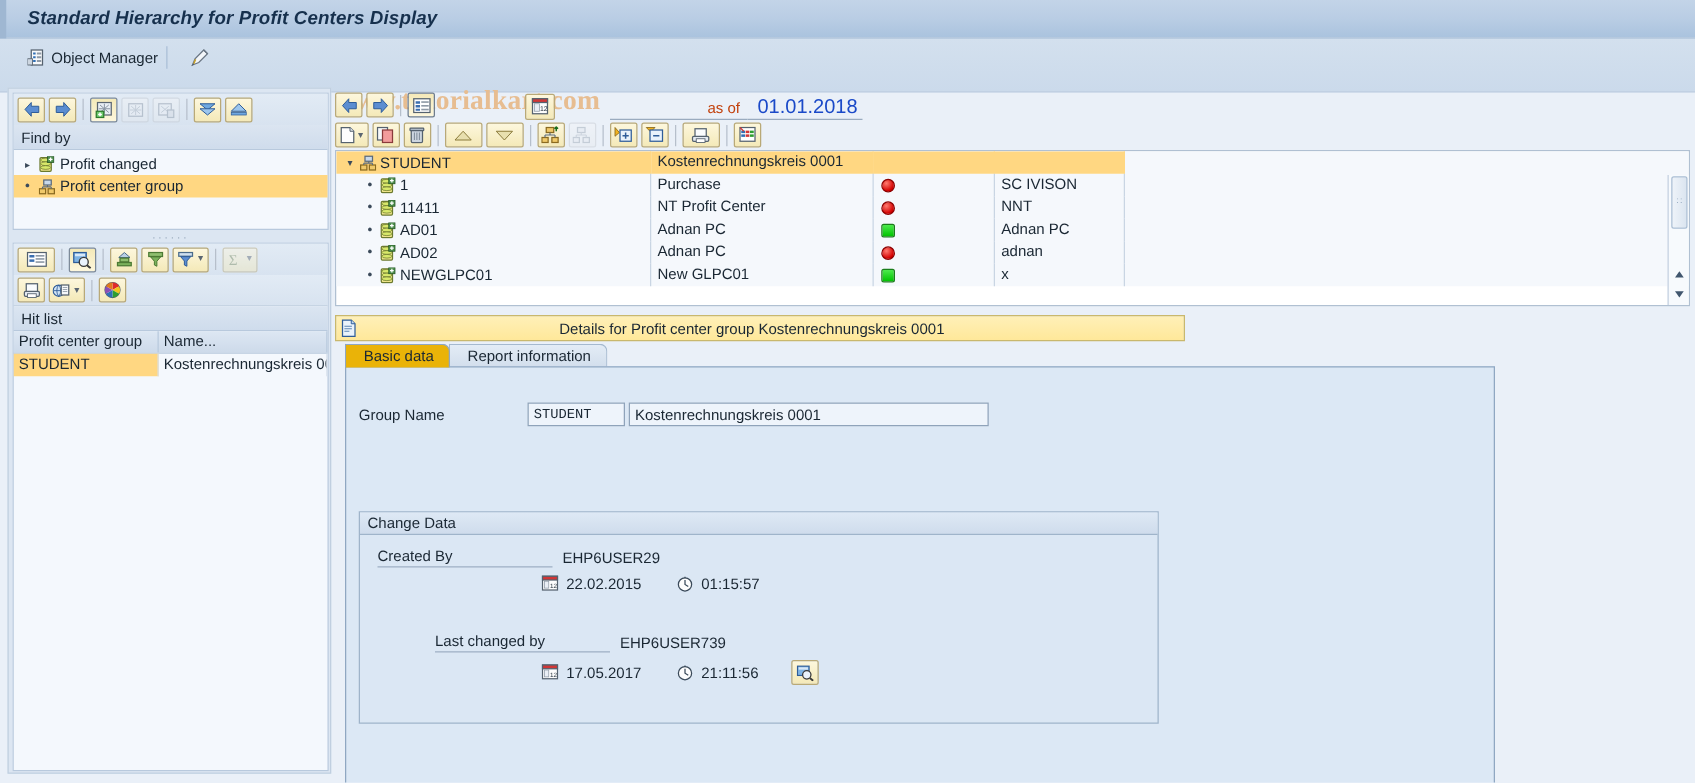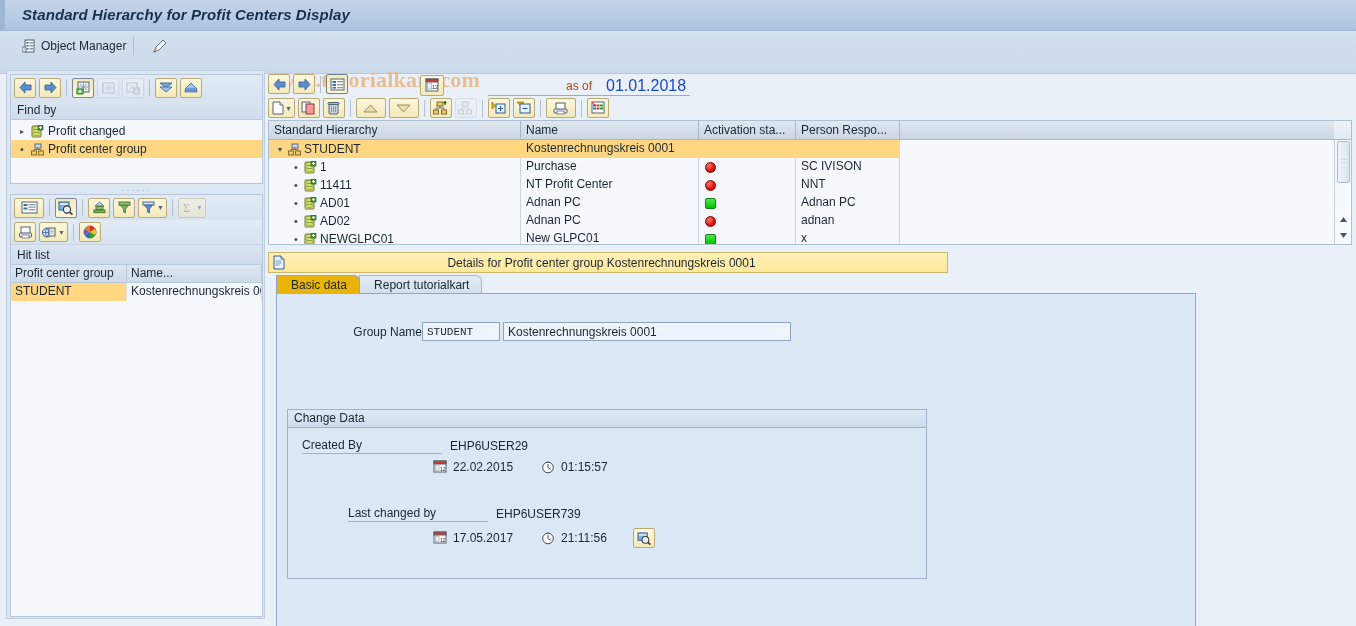--- a/index.html
+++ b/index.html
@@ -644,28 +644,20 @@
           <rect x="10" y="3.5" width="3" height="2" fill="#2f9e2f"></rect>
           <rect x="3" y="6.5" width="3" height="2" fill="#2f6fb5"></rect>
           <rect x="6.5" y="6.5" width="3" height="2" fill="#d13636"></rect>
           <rect x="10" y="6.5" width="3" height="2" fill="#2f9e2f"></rect>
           <path d="M2 1 L5 4" stroke="#d13636" stroke-width="1"></path>
         </svg>
       </div>
     </div>
 
     <div class="treetable">
-      <div class="tt-head">
-        <div class="cell" style="width:252px;">Standard Hierarchy</div>
-        <div class="cell" style="width:178px;">Name</div>
-        <div class="cell" style="width:97px;">Activation sta...</div>
-        <div class="cell" style="width:104px;">Person Respo...</div>
-        <div class="cell" style="flex:1;border-right:none;"></div>
-        <div class="cell" style="width:17px;border-right:none;background:linear-gradient(to bottom,#eef3f9,#e2e9f1);"></div>
-      </div>
       <div class="tt-body">
 
         <div class="tt-row sel">
           <div class="c-hier">
             <span class="expander">▾</span>
             <span style="display:inline-block;width:13px;height:13px;">
               <svg width="13" height="13" viewBox="0 0 13 13">
                 <rect x="4" y="1" width="6" height="4" fill="#c8d8ea" stroke="#5a6a7c"></rect>
                 <rect x="0.5" y="8" width="5" height="4" fill="#f0c96a" stroke="#8a6a20"></rect>
                 <rect x="7.5" y="8" width="5" height="4" fill="#f0c96a" stroke="#8a6a20"></rect>
@@ -823,28 +815,28 @@
         </svg>
       </span>
       <span class="txt">Details for Profit center group Kostenrechnungskreis 0001</span>
     </div>
 
     <div class="tabstrip">
       <div class="tab active">
         <span>Basic data</span>
       </div>
       <div class="tab">
-        <span>Report tutorialkart</span>
+        <span>Report information</span>
       </div>
     </div>
 
     <div class="details-panel">
 
       <div class="field-row" style="left:10px; top:28px;">
-        <span class="lbl" style="width:135px;text-align:right;">Group Name</span>
+        <span class="lbl" style="width:135px;">Group Name</span>
         <span class="input-ro mono" style="width:78px;">STUDENT</span>
         <span class="input-ro" style="width:288px;margin-left:3px;">Kostenrechnungskreis 0001</span>
       </div>
 
       <div class="group-box">
         <div class="group-hdr">Change Data</div>
 
         <div class="field-row" style="left:14px; top:28px;">
           <span class="lbl ul-label" style="width:140px;">Created By</span>
           <span class="lbl" style="margin-left:8px;">EHP6USER29</span>

